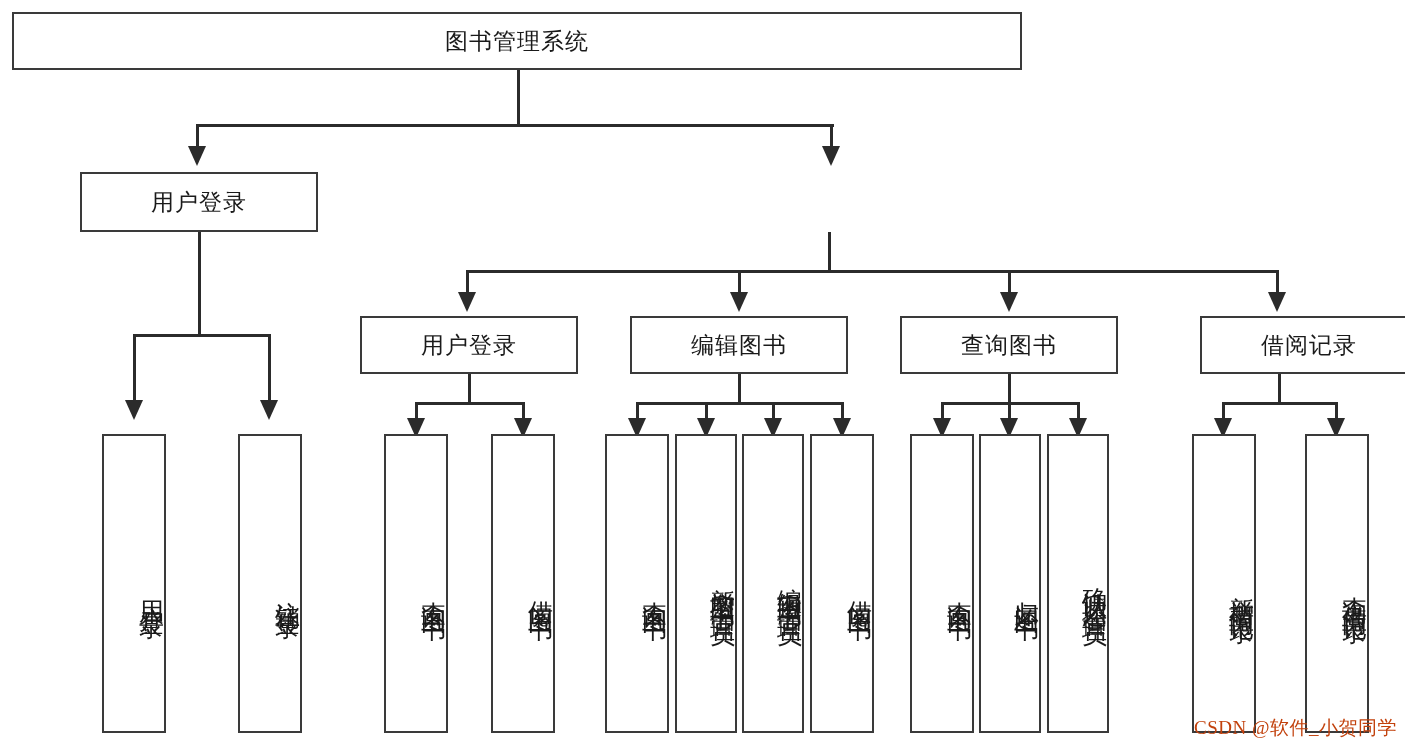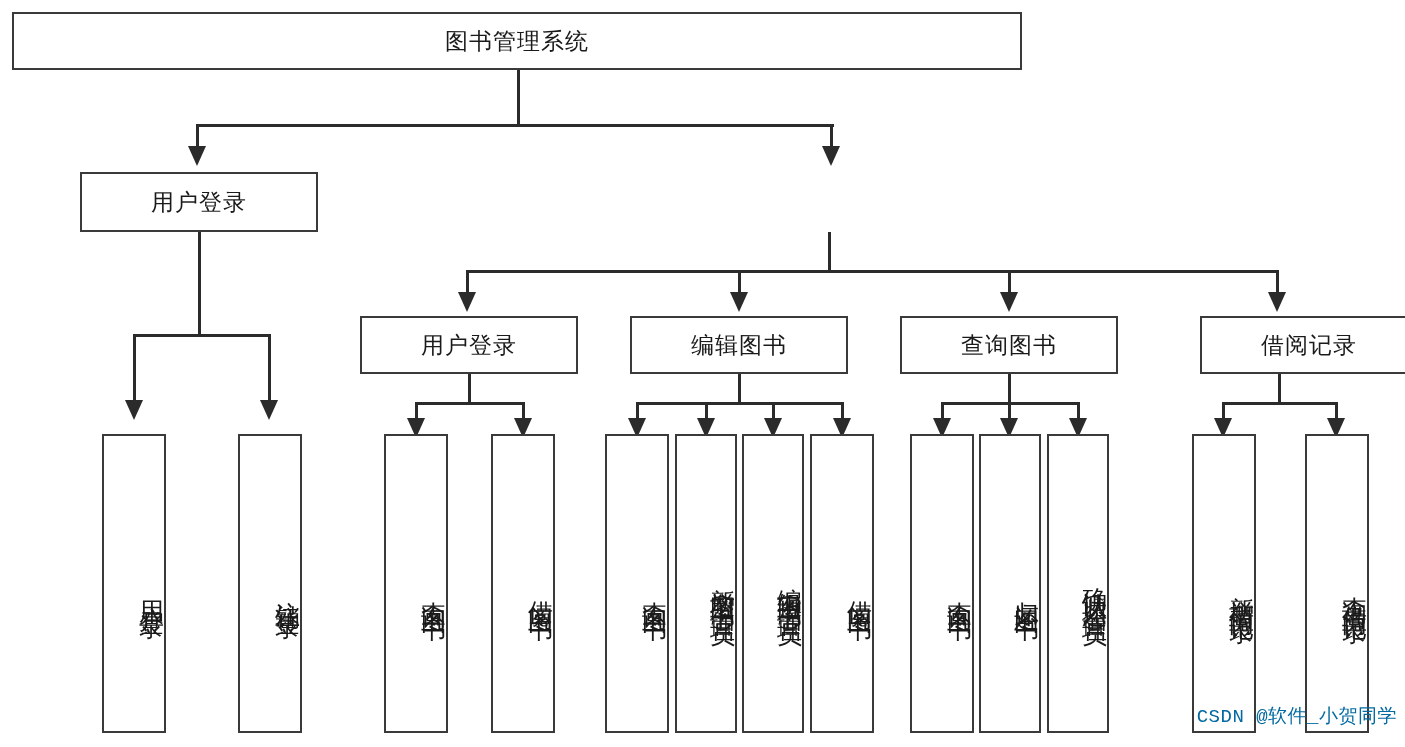--- a/index.html
+++ b/index.html
@@ -51,25 +51,25 @@
   .edge.h{height:3px;}
   .arrow{
     position:absolute;
     width:0;height:0;
     border-left:9px solid transparent;
     border-right:9px solid transparent;
     border-top:20px solid #2b2b2b;
   }
   #watermark{
     position:absolute;
-    right:8px;bottom:18px;
+    right:8px;bottom:6px;
     font-size:19px;
-    color:#0369a1;
+    color:#c2410c;
     white-space:nowrap;
-    font-family:Liberation Mono, monospace;
+    font-family:Liberation Serif, serif;
     letter-spacing:0.5px;
   }
 </style>
 </head>
 <body>
 
 <div id="diagram">
 
   <div class="node horiz" style="left:12px;top:12px;width:1010px;height:58px;">
     <span>图书管理系统</span>

